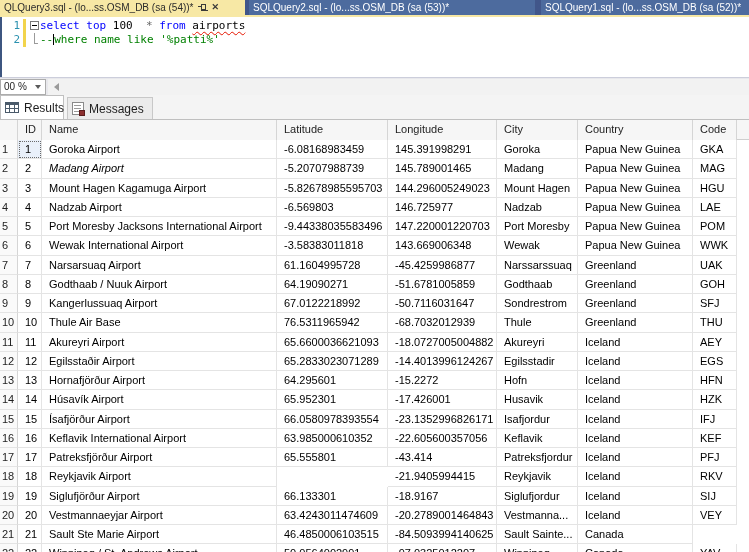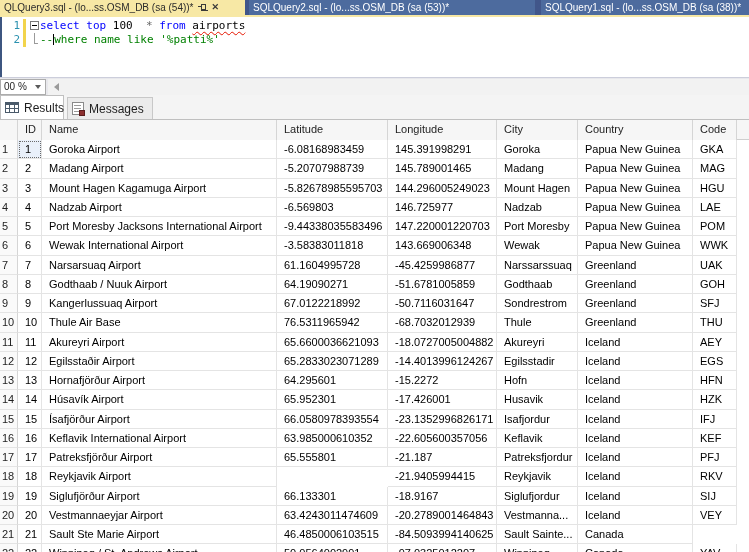--- a/index.html
+++ b/index.html
@@ -80,21 +80,21 @@
           <span class="stem"></span>
           <span class="head"></span>
           <span class="base"></span>
         </span>
         <span class="close-ico">✕</span>
       </div>
       <div class="doctab" style="left: 249px; width: 286px;">
         <span class="lbl">SQLQuery2.sql - (lo...ss.OSM_DB (sa (53))*</span>
       </div>
       <div class="doctab" style="left: 541px; width: 208px;">
-        <span class="lbl">SQLQuery1.sql - (lo...ss.OSM_DB (sa (38))*</span>
+        <span class="lbl">SQLQuery1.sql - (lo...ss.OSM_DB (sa (52))*</span>
       </div>
     </div>
   <div class="docwell-border"></div>
 
   <div class="editor">
       <div class="edline" style="top: 2px; width: 747px;"><span class="lnum">1</span><span class="changebar"></span><span class="fold-box"></span><span class="code"><span class="tok-kw">select </span><span class="tok-kw">top </span><span class="tok-num">100</span><span class="tok-pl">  </span><span class="tok-op">* </span><span class="tok-kw">from </span><span class="tok-err">airports</span></span></div>
       <div class="edline" style="top: 16px; width: 747px;"><span class="lnum">2</span><span class="changebar"></span><span class="outline-tail"></span><span class="code"><span class="tok-cm">--</span><span class="caret"></span><span class="tok-cm">where name like '%patti%'</span></span></div>
     </div>
 
   <div class="edbar">
@@ -142,21 +142,21 @@
           <div class="g-cell" style="left: 42px; width: 235px;">Goroka Airport</div>
           <div class="g-cell" style="left: 277px; width: 111px;">-6.08168983459</div>
           <div class="g-cell" style="left: 388px; width: 109px;">145.391998291</div>
           <div class="g-cell" style="left: 497px; width: 81px;">Goroka</div>
           <div class="g-cell" style="left: 578px; width: 115px;">Papua New Guinea</div>
           <div class="g-cell" style="left: 693px; width: 44px;">GKA</div>
         </div>
         <div class="g-row" style="top: 39.25px;">
           <div class="g-rowhead">2</div>
           <div class="g-cell" style="left: 18px; width: 24px;">2</div>
-          <div class="g-cell" style="left: 42px; width: 235px;">Madang Airport</div>
+          <div class="g-cell" style="left: 42px; width: 235px; font-style: italic;">Madang Airport</div>
           <div class="g-cell" style="left: 277px; width: 111px;">-5.20707988739</div>
           <div class="g-cell" style="left: 388px; width: 109px;">145.789001465</div>
           <div class="g-cell" style="left: 497px; width: 81px;">Madang</div>
           <div class="g-cell" style="left: 578px; width: 115px;">Papua New Guinea</div>
           <div class="g-cell" style="left: 693px; width: 44px;">MAG</div>
         </div>
         <div class="g-row" style="top: 58.5px;">
           <div class="g-rowhead">3</div>
           <div class="g-cell" style="left: 18px; width: 24px;">3</div>
           <div class="g-cell" style="left: 42px; width: 235px;">Mount Hagen Kagamuga Airport</div>
@@ -294,21 +294,21 @@
           <div class="g-cell" style="left: 388px; width: 109px;">-22.605600357056</div>
           <div class="g-cell" style="left: 497px; width: 81px;">Keflavik</div>
           <div class="g-cell" style="left: 578px; width: 115px;">Iceland</div>
           <div class="g-cell" style="left: 693px; width: 44px;">KEF</div>
         </div>
         <div class="g-row" style="top: 328px;">
           <div class="g-rowhead">17</div>
           <div class="g-cell" style="left: 18px; width: 24px;">17</div>
           <div class="g-cell" style="left: 42px; width: 235px;">Patreksfjörður Airport</div>
           <div class="g-cell" style="left: 277px; width: 111px;">65.555801</div>
-          <div class="g-cell" style="left: 388px; width: 109px;">-21.187</div>
+          <div class="g-cell" style="left: 388px; width: 109px;">-43.414</div>
           <div class="g-cell" style="left: 497px; width: 81px;">Patreksfjordur</div>
           <div class="g-cell" style="left: 578px; width: 115px;">Iceland</div>
           <div class="g-cell" style="left: 693px; width: 44px;">PFJ</div>
         </div>
         <div class="g-row" style="top: 347.25px;">
           <div class="g-rowhead">18</div>
           <div class="g-cell" style="left: 18px; width: 24px;">18</div>
           <div class="g-cell" style="left: 42px; width: 235px;">Reykjavik Airport</div>
           <div class="g-cell" style="left: 388px; width: 109px;">-21.9405994415</div>
           <div class="g-cell" style="left: 497px; width: 81px;">Reykjavik</div>

